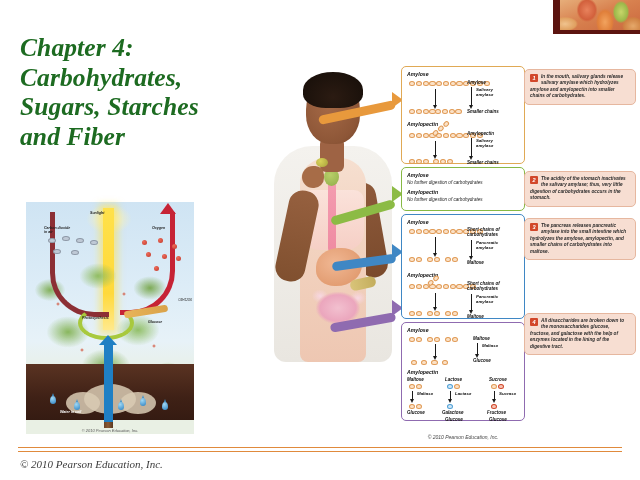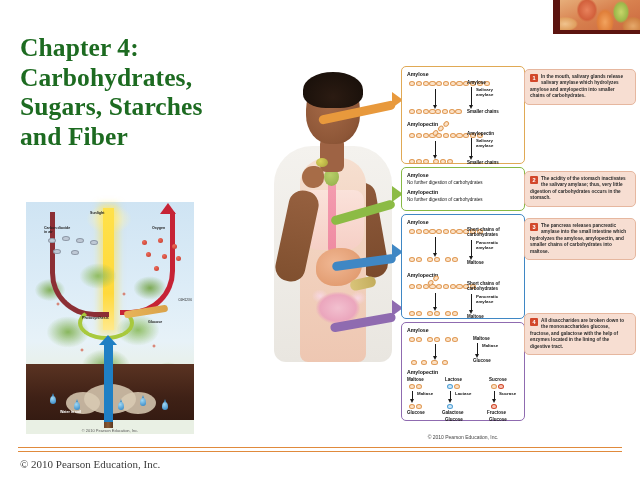--- a/index.html
+++ b/index.html
@@ -2,21 +2,21 @@
 <html><head>
 <meta charset="utf-8">
 <style>
   html,body{margin:0;padding:0;}
   body{
     width:640px;height:480px;overflow:hidden;
     background:#ffffff;
     font-family:"Liberation Sans",sans-serif;
     position:relative;
   }
-  .slide{position:absolute;inset:0;}
+  .slide{position:absolute;inset:0;font-style:italic;}
 
   
   #food-banner{
     position:absolute;left:553px;top:0;width:87px;height:34px;
     background:
       radial-gradient(ellipse 18px 10px at 12px 24px,#f0c38e 0%,#e0a060 60%,rgba(224,160,96,0) 72%),
       radial-gradient(ellipse 14px 16px at 34px 10px,#e8825c 0%,#d2603c 60%,rgba(210,96,60,0) 75%),
       radial-gradient(ellipse 12px 18px at 52px 22px,#f2a35e 0%,#e07f3a 60%,rgba(224,127,58,0) 75%),
       radial-gradient(ellipse 11px 15px at 68px 12px,#c8d66a 0%,#9cb84a 60%,rgba(156,184,74,0) 75%),
       radial-gradient(ellipse 14px 12px at 80px 26px,#e5a86a 0%,#cf8243 65%,rgba(207,130,67,0) 78%),

